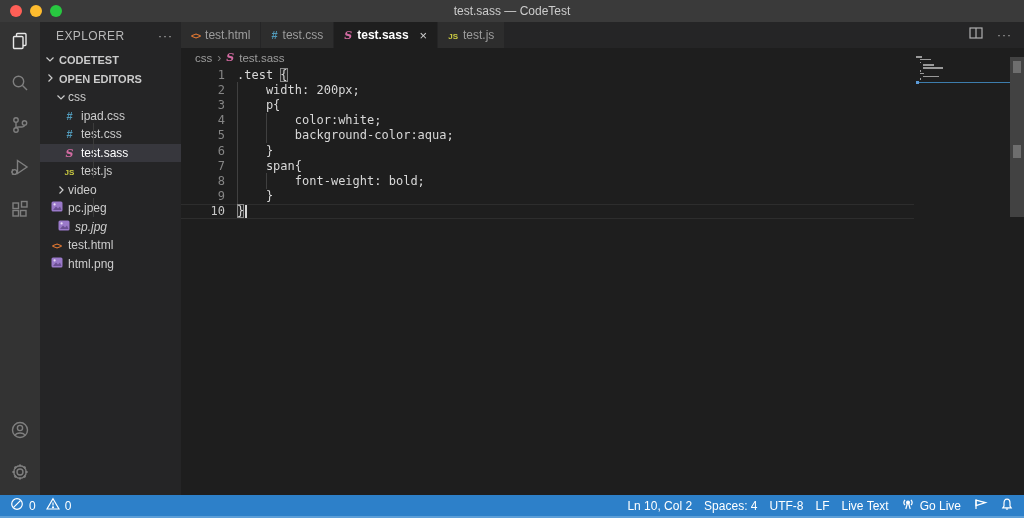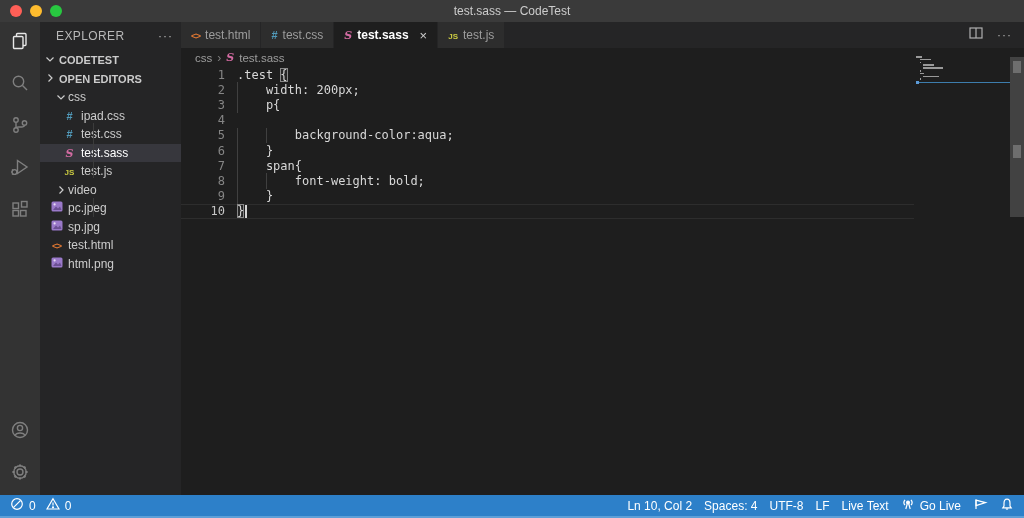--- a/index.html
+++ b/index.html
@@ -225,38 +225,38 @@
             <span class="lbl">video</span>
           </div>
           <div class="trow" style="padding-left: 9px;">
             <span class="ficon"><svg width="12" height="11" viewBox="0 0 12 11">
                 <rect x="0.5" y="0.5" width="11" height="10" rx="1.5" fill="#9a79c9"></rect>
                 <circle cx="3.6" cy="3.4" r="1.1" fill="#e8ddf5"></circle>
                 <path d="M2 9 L5 5.5 L7 7.5 L9 5.5 L10.5 9 Z" fill="#6b4f93"></path>
               </svg></span>
             <span class="lbl">pc.jpeg</span>
           </div>
+          <div class="trow" style="padding-left: 16px; font-style: italic;">
+            <span class="ficon"><svg width="12" height="11" viewBox="0 0 12 11">
+                <rect x="0.5" y="0.5" width="11" height="10" rx="1.5" fill="#9a79c9"></rect>
+                <circle cx="3.6" cy="3.4" r="1.1" fill="#e8ddf5"></circle>
+                <path d="M2 9 L5 5.5 L7 7.5 L9 5.5 L10.5 9 Z" fill="#6b4f93"></path>
+              </svg></span>
+            <span class="lbl">sp.jpg</span>
+          </div>
+          <div class="trow" style="padding-left: 9px;">
+            <span class="ficon"><span class="ic-html">&lt;&gt;</span></span>
+            <span class="lbl">test.html</span>
+          </div>
           <div class="trow" style="padding-left: 9px;">
             <span class="ficon"><svg width="12" height="11" viewBox="0 0 12 11">
                 <rect x="0.5" y="0.5" width="11" height="10" rx="1.5" fill="#9a79c9"></rect>
                 <circle cx="3.6" cy="3.4" r="1.1" fill="#e8ddf5"></circle>
                 <path d="M2 9 L5 5.5 L7 7.5 L9 5.5 L10.5 9 Z" fill="#6b4f93"></path>
               </svg></span>
-            <span class="lbl">sp.jpg</span>
-          </div>
-          <div class="trow" style="padding-left: 9px;">
-            <span class="ficon"><span class="ic-html">&lt;&gt;</span></span>
-            <span class="lbl">test.html</span>
-          </div>
-          <div class="trow" style="padding-left: 9px;">
-            <span class="ficon"><svg width="12" height="11" viewBox="0 0 12 11">
-                <rect x="0.5" y="0.5" width="11" height="10" rx="1.5" fill="#9a79c9"></rect>
-                <circle cx="3.6" cy="3.4" r="1.1" fill="#e8ddf5"></circle>
-                <path d="M2 9 L5 5.5 L7 7.5 L9 5.5 L10.5 9 Z" fill="#6b4f93"></path>
-              </svg></span>
             <span class="lbl">html.png</span>
           </div>
           <div class="tree-guide" style="top: 34.5px; height: 55.5px;"></div>
           <div class="tree-guide" style="top: 110px; height: 18.5px;"></div>
         </div>
     </div>
 
     <div class="editor-area">
       <div class="tabbar" id="tabbar">
           <div class="tab">
@@ -298,20 +298,21 @@
           <div class="cline">
             <span class="ln">2</span>
             <span class="ltext"><span class="iguide" style="left:12px"></span><span>&nbsp;&nbsp;&nbsp;&nbsp;width:&nbsp;200px;</span></span>
           </div>
           <div class="cline">
             <span class="ln">3</span>
             <span class="ltext"><span class="iguide" style="left:12px"></span><span>&nbsp;&nbsp;&nbsp;&nbsp;p{</span></span>
           </div>
           <div class="cline">
             <span class="ln">4</span>
+            <span class="ltext"><span class="iguide" style="left:12px"></span><span class="iguide" style="left:40.9px"></span><span>&nbsp;&nbsp;&nbsp;&nbsp;&nbsp;&nbsp;&nbsp;&nbsp;color:white;</span></span>
           </div>
           <div class="cline">
             <span class="ln">5</span>
             <span class="ltext"><span class="iguide" style="left:12px"></span><span class="iguide" style="left:40.9px"></span><span>&nbsp;&nbsp;&nbsp;&nbsp;&nbsp;&nbsp;&nbsp;&nbsp;background-color:aqua;</span></span>
           </div>
           <div class="cline">
             <span class="ln">6</span>
             <span class="ltext"><span class="iguide" style="left:12px"></span><span>&nbsp;&nbsp;&nbsp;&nbsp;}</span></span>
           </div>
           <div class="cline">

